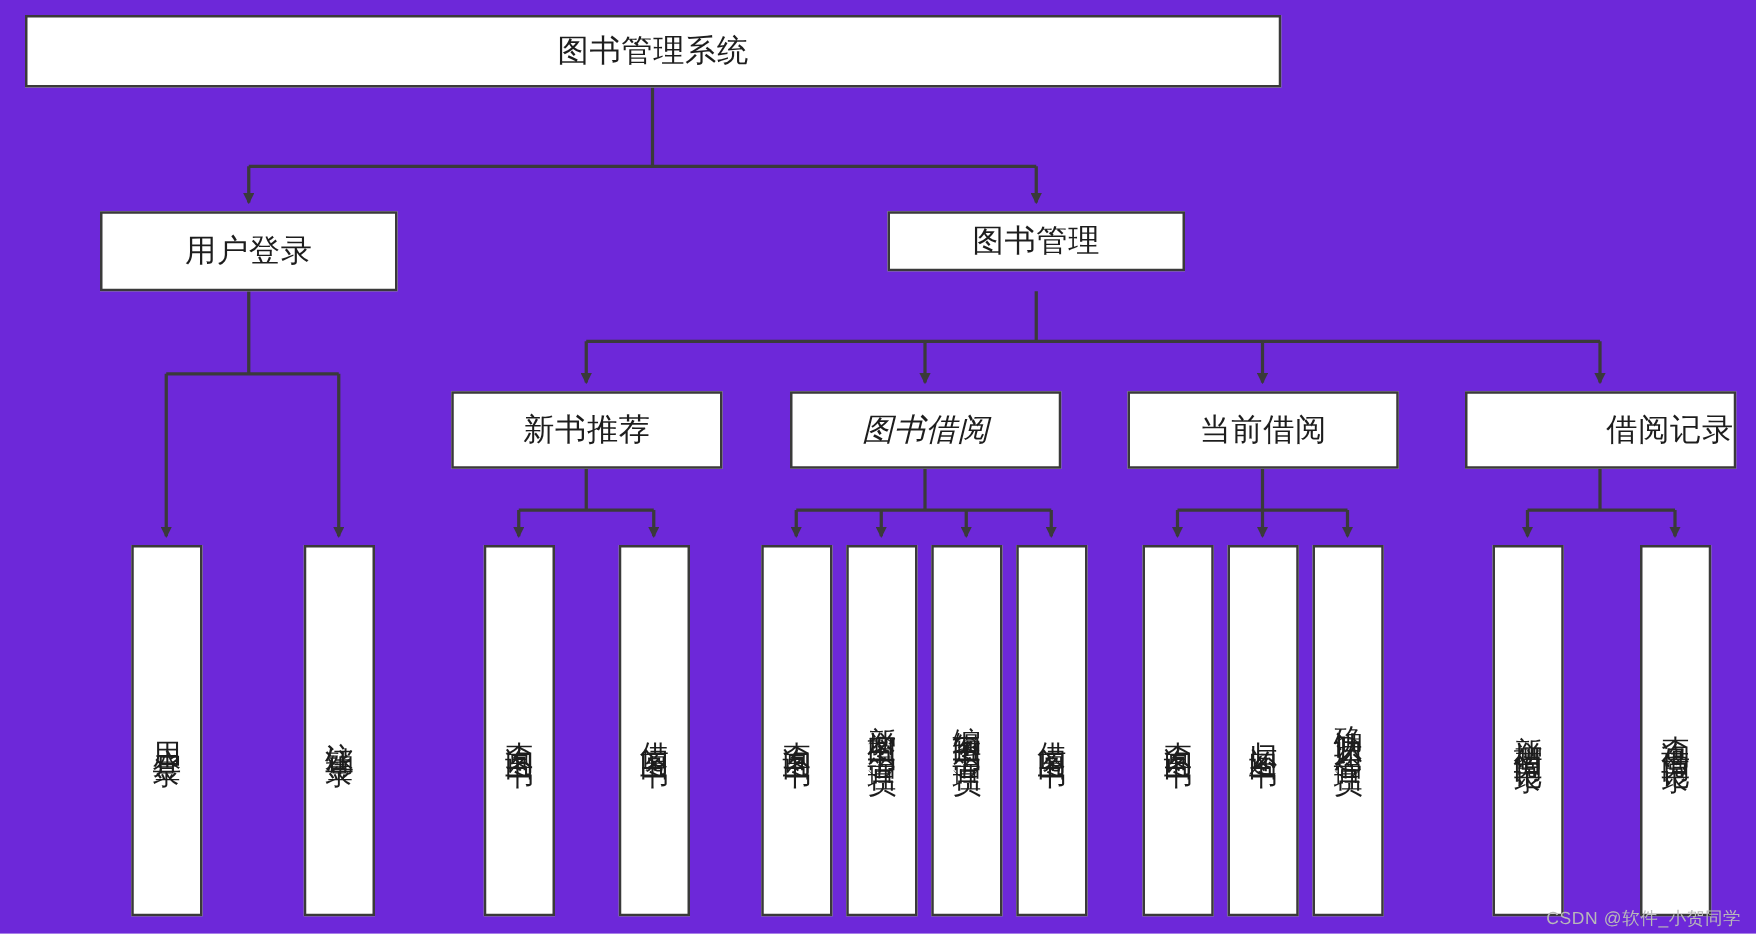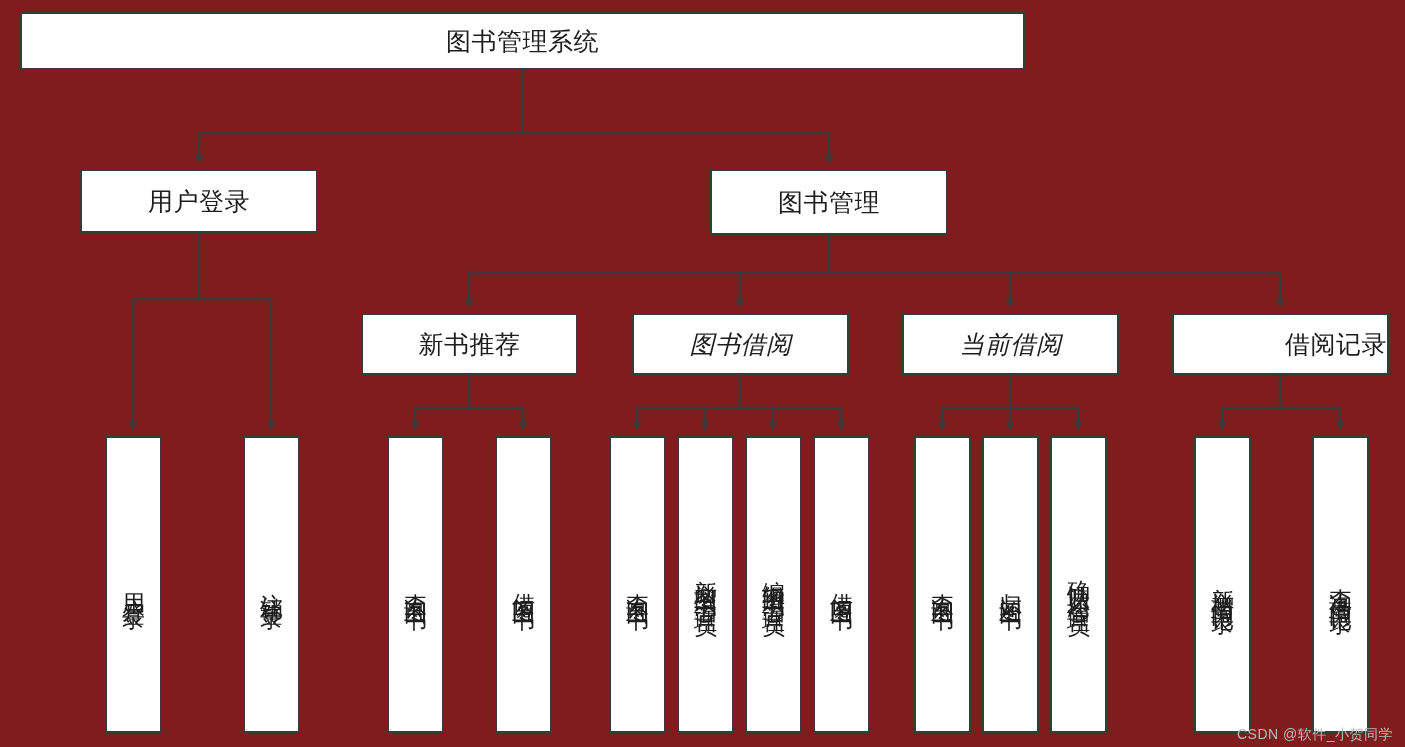--- a/index.html
+++ b/index.html
@@ -7,21 +7,21 @@
     padding: 0;
     background: #ffffff;
   }
   body {
     font-family: "Liberation Sans", "DejaVu Sans", sans-serif;
   }
   #canvas {
     position: relative;
     width: 1405px;
     height: 747px;
-    background: #7f1d1d;
+    background: #6d28d9;
     overflow: hidden;
   }
   #wires {
     position: absolute;
     left: 0;
     top: 0;
     width: 1405px;
     height: 747px;
     pointer-events: none;
   }
@@ -116,31 +116,31 @@
     </g>
   </svg>
 
   <div class="node horiz" style="left:20px; top:12px; width:1005px; height:58px;">
     <span>图书管理系统</span>
   </div>
 
   <div class="node horiz" style="left:80px; top:169px; width:238px; height:64px;">
     <span>用户登录</span>
   </div>
-  <div class="node horiz" style="left:710px; top:169px; width:238px; height:66px;">
+  <div class="node horiz" style="left:710px; top:169px; width:238px; height:48px;">
     <span>图书管理</span>
   </div>
 
   <div class="node horiz" style="left:361px; top:313px; width:217px; height:62px;">
     <span>新书推荐</span>
   </div>
   <div class="node horiz" style="left:632px; top:313px; width:217px; height:62px;font-style:italic;">
     <span>图书借阅</span>
   </div>
-  <div class="node horiz" style="left:902px; top:313px; width:217px; height:62px;font-style:italic;">
+  <div class="node horiz" style="left:902px; top:313px; width:217px; height:62px;">
     <span>当前借阅</span>
   </div>
   <div class="node horiz" style="left:1172px; top:313px; width:217px; height:62px;justify-content:flex-end;">
     <span>借阅记录</span>
   </div>
 
   <div class="node vert" style="left:105px; top:436px; width:57px; height:297px;">
     <span class="vlabel">用户登录</span>
   </div>
   <div class="node vert" style="left:243px; top:436px; width:57px; height:297px;">

